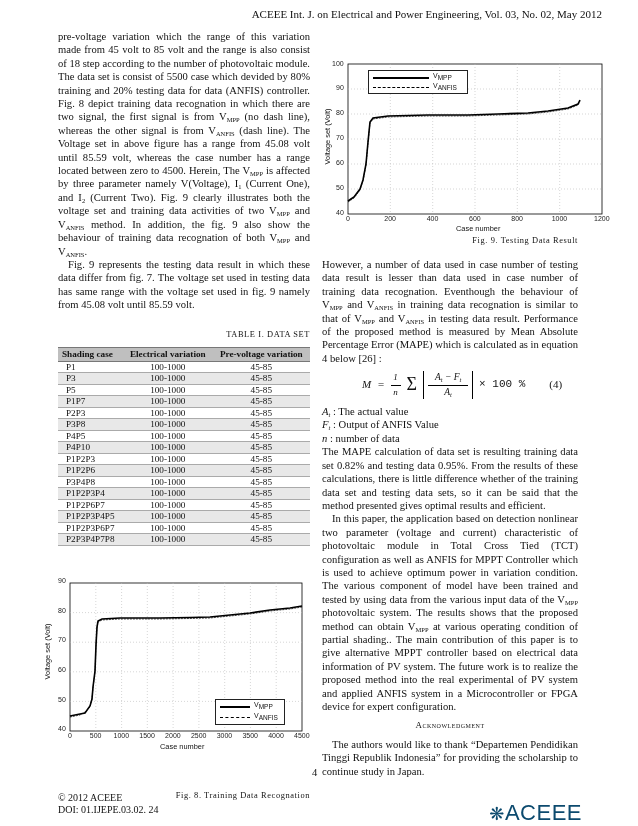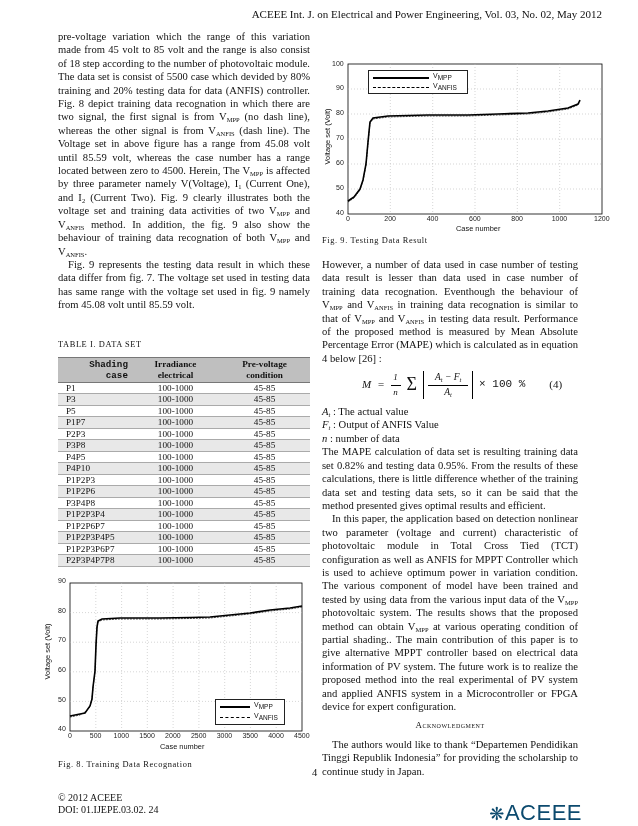--- a/index.html
+++ b/index.html
@@ -4,24 +4,24 @@
 <style>
   * { box-sizing: border-box; margin: 0; padding: 0; }
   html, body { width: 638px; height: 826px; background: #fff; overflow: hidden; }
   body { position: relative; font-family: "Liberation Serif", serif; color: #111; }
   .header { position: absolute; top: 8px; right: 36px; font-size: 11px; }
   .col { position: absolute; font-size: 10.6px; line-height: 13.4px; text-align: justify; }
   .left { left: 58px; width: 252px; top: 30px; }
   .right { left: 322px; width: 256px; }
   p { margin: 0; }
   .indent { text-indent: 10px; }
-  .caption { font-size: 8.4px; letter-spacing: 0.6px; text-align: left; }
+  .caption { font-size: 8.4px; letter-spacing: 0.6px; text-align: right; }
   table.ds { border-collapse: collapse; margin-left: 0; font-family: "Liberation Serif", serif; font-size: 9.2px; width: 252px; }
   table.ds th { background: #bfbfbf; font-weight: bold; padding: 1px 4px; text-align: center; line-height: 11px; border-top: 1px solid #777; border-bottom: 1px solid #777; }
-  table.ds th:first-child { text-align: right; font-family: Liberation Mono, monospace; }
+  table.ds th:first-child { text-align: left; }
   table.ds td { padding: 0 4px; line-height: 10.5px; border-bottom: 1px solid #aaa; text-align: center; }
   table.ds td:first-child { text-align: left; padding-left: 8px; }
   table.ds tr:nth-child(even) td { background: #e8e8e8; }
   .chart { position: absolute; background: #fff; }
   .axis-label { position: absolute; font-family: "Liberation Sans", sans-serif; font-size: 7.4px; }
   .tick { position: absolute; font-family: "Liberation Sans", sans-serif; font-size: 7px; color: #222; }
   .legend { position: absolute; border: 1px solid #222; background: #fff; font-family: "Liberation Sans", sans-serif; font-size: 7px; }
   .footer-left { position: absolute; left: 58px; top: 792px; font-size: 10px; line-height: 12px; }
   .pagenum { position: absolute; left: 312px; top: 767px; font-size: 10.5px; }
   .logo { position: absolute; right: 56px; top: 800px; font-family: "Liberation Sans", sans-serif; font-size: 22px; color: #0c4a6e; letter-spacing: 0.5px; margin-left: 6px; }
@@ -31,27 +31,27 @@
   .eq { display: flex; align-items: center; justify-content: flex-start; gap: 6px; margin: 6px 0 6px 40px; font-style: italic; font-size: 11px; }
 </style>
 </head>
 <body>
 
 <div class="header">ACEEE Int. J. on Electrical and Power Engineering, Vol. 03, No. 02, May 2012</div>
 
 <div class="col left">
   <p>pre-voltage variation which the range of this variation made from 45 volt to 85 volt and the range is also consist of 18 step according to the number of photovoltaic module. The data set is consist of 5500 case which devided by 80% training and 20% testing data for data (ANFIS) controller. Fig. 8 depict training data recognation in which there are two signal, the first signal is from V<sub>MPP</sub> (no dash line), whereas the other signal is from V<sub>ANFIS</sub> (dash line). The Voltage set in above figure has a range from 45.08 volt until 85.59 volt, whereas the case number has a range located between zero to 4500. Herein, The V<sub>MPP</sub> is affected by three parameter namely V(Voltage), I<sub>1</sub> (Current One), and I<sub>2</sub> (Current Two). Fig. 9 clearly illustrates both the voltage set and training data activities of two V<sub>MPP</sub> and V<sub>ANFIS</sub> method. In addition, the fig. 9 also show the behaviour of training data recognation of both V<sub>MPP</sub> and V<sub>ANFIS</sub>.</p>
   <p class="indent">Fig. 9 represents the testing data result in which these data differ from fig. 7. The voltage set used in testing data has same range with the voltage set used in fig. 9 namely from 45.08 volt until 85.59 volt.</p>
-  <div class="caption" style="margin:26px 0 6px;">TABLE I. DATA SET</div>
+  <div class="caption" style="margin:16px 0 6px;">TABLE I. DATA SET</div>
   <table class="ds">
     <thead>
       <tr>
         <th>Shading case</th>
-        <th>Irradiance electrical</th>
-        <th>Pre-voltage condition</th>
+        <th>Electrical variation</th>
+        <th>Pre-voltage variation</th>
       </tr>
     </thead>
     <tbody id="ds-body">
         <tr>
           <td>P1</td>
           <td>100-1000</td>
           <td>45-85</td>
         </tr>
         <tr>
           <td>P3</td>
@@ -172,21 +172,21 @@
     </div>
   <div class="axis-label" style="left:120px; top:167px;">Case number</div>
   <div class="axis-label" style="left:-38px; top:72px; transform:rotate(-90deg); width:90px; text-align:center;">Voltage set (Volt)</div>
   <div class="legend" style="left:175px; top:124px; width:70px; height:26px;">
     <div style="position:absolute; left:4px; top:6px; width:30px; border-top:2px solid #000;"></div>
     <div style="position:absolute; left:38px; top:1px;">V<sub>MPP</sub></div>
     <div style="position:absolute; left:4px; top:17px; width:30px; border-top:1px dashed #000;"></div>
     <div style="position:absolute; left:38px; top:12px;">V<sub>ANFIS</sub></div>
   </div>
 </div>
-<div class="caption" style="position:absolute; left:58px; top:760px; width:252px;">Fig. 8. Training Data Recognation</div>
+<div class="caption" style="position:absolute; left:58px; top:791px; width:252px;">Fig. 8. Training Data Recognation</div>
 
 <div class="chart" style="left:318px; top:60px; width:300px; height:170px;">
   <svg width="300" height="170">
     <rect x="30" y="4" width="254" height="150" fill="#fff" stroke="#000" stroke-width="0.8"></rect>
     <g stroke="#bbb" stroke-dasharray="1,2" stroke-width="0.6">
       <line x1="30" y1="29" x2="284" y2="29"></line>
         <line x1="30" y1="54" x2="284" y2="54"></line>
       <line x1="30" y1="79" x2="284" y2="79"></line>
         <line x1="30" y1="104" x2="284" y2="104"></line>
       <line x1="30" y1="129" x2="284" y2="129"></line>

